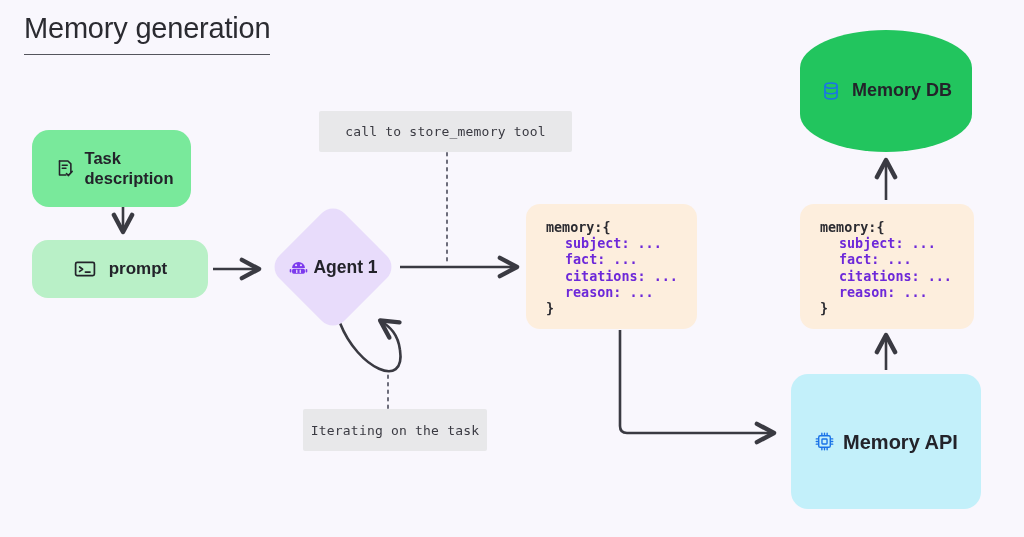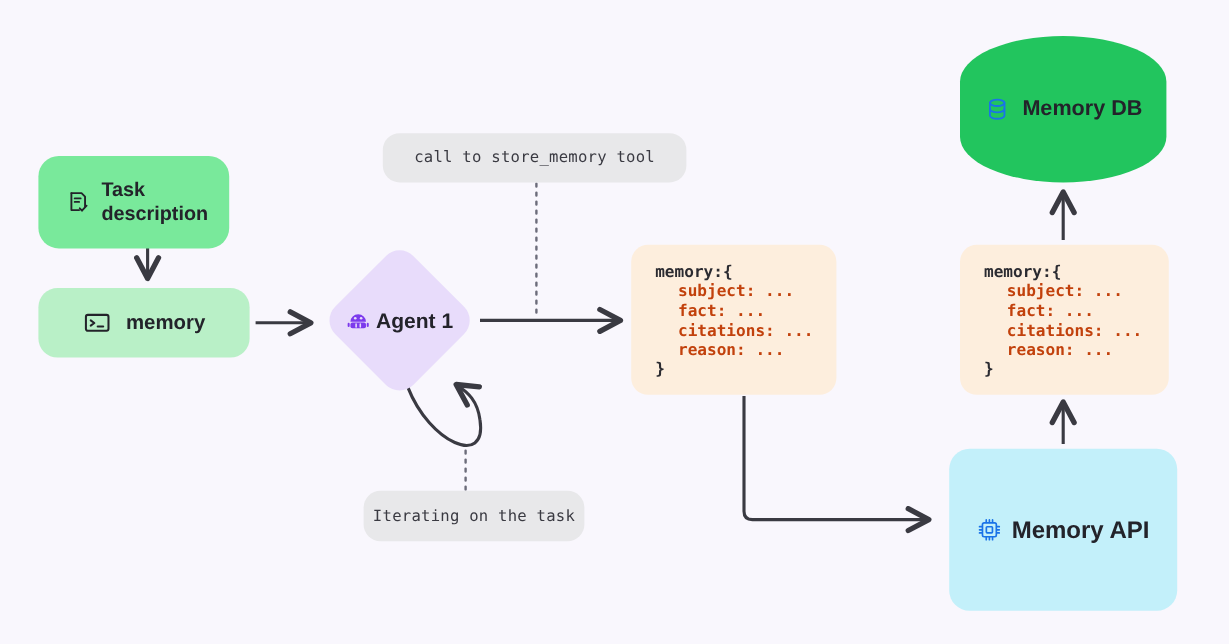--- a/index.html
+++ b/index.html
@@ -134,21 +134,21 @@
   #memory-box-2 { left: 800px; top: 204px; width: 174px; height: 125px; }
   .code-line {
     font-family: "DejaVu Sans Mono", "Liberation Mono", monospace;
     font-size: 13.4px;
     line-height: 16.2px;
     white-space: pre;
     color: #2b2b31;
     font-weight: 700;
   }
   .code-line.key {
-    color: #c2410c;
+    color: #6d28d9;
     padding-left: 19px;
   }
   .code-line.brace { color: #2b2b31; font-weight: 700; }
 
   
   #memory-db {
     left: 800px;
     top: 30px;
     width: 172px;
     height: 122px;
@@ -167,21 +167,21 @@
     background: #c3f0fa;
     border-radius: 17px;
     gap: 8px;
   }
   #memory-api .node-label { font-size: 20px; font-weight: 700; }
 
   
   .chip {
     position: absolute;
     background: #e8e8ea;
-    border-radius: 14px;
+    border-radius: 2px;
     display: flex;
     align-items: center;
     justify-content: center;
     box-sizing: border-box;
   }
   .chip-text {
     font-family: "DejaVu Sans Mono", "Liberation Mono", monospace;
     font-size: 13px;
     color: #3a3a42;
     letter-spacing: 0.2px;
@@ -199,20 +199,23 @@
     width: 184px;
     height: 42px;
     margin-left: 24px;
   }
 </style>
 </head>
 <body>
 
 <div id="canvas">
 
+  <div class="title-wrap">
+    <div class="title">Memory generation</div>
+  </div>
 
   <svg id="edges" viewBox="0 0 1024 537">
     <defs>
       <marker id="arrow" markerWidth="9" markerHeight="9" refX="7.2" refY="4.5" orient="auto" markerUnits="strokeWidth">
         <path d="M1,1 L7.6,4.5 L1,8" fill="none" stroke="#3a3a42" stroke-width="1.7" stroke-linecap="round" stroke-linejoin="round"></path>
       </marker>
     </defs>
 
     <path d="M123,191 L123,231" fill="none" stroke="#3a3a42" stroke-width="2.6" marker-end="url(#arrow)"></path>
 
@@ -248,21 +251,21 @@
   </div>
 
   <div class="node" id="prompt">
     <span class="node-icon">
       <svg width="24" height="24" viewBox="0 0 24 24" fill="none" stroke="#23232a" stroke-width="1.7" stroke-linecap="round" stroke-linejoin="round">
         <rect x="2.6" y="5.4" width="18.8" height="13.2" rx="1.6"></rect>
         <path d="M6.6 10 L9.6 12.2 L6.6 14.4"></path>
         <path d="M12.4 15.1 H17"></path>
       </svg>
     </span>
-    <span class="node-label">memory</span>
+    <span class="node-label">prompt</span>
   </div>
 
   <div class="node" id="agent1-wrap">
     <div id="agent1-shape"></div>
     <div id="agent1-content">
       <span class="node-icon">
         <svg width="21" height="21" viewBox="0 0 24 24" fill="none" stroke="#7c3aed" stroke-width="1.9" stroke-linecap="round" stroke-linejoin="round">
           <path d="M4.6 12.6 A7.4 7 0 0 1 19.4 12.6 Z" fill="#7c3aed" stroke="none"></path>
           <circle cx="9.2" cy="9.4" r="1.25" fill="#e8dcfb" stroke="none"></circle>
           <circle cx="14.8" cy="9.4" r="1.25" fill="#e8dcfb" stroke="none"></circle>

